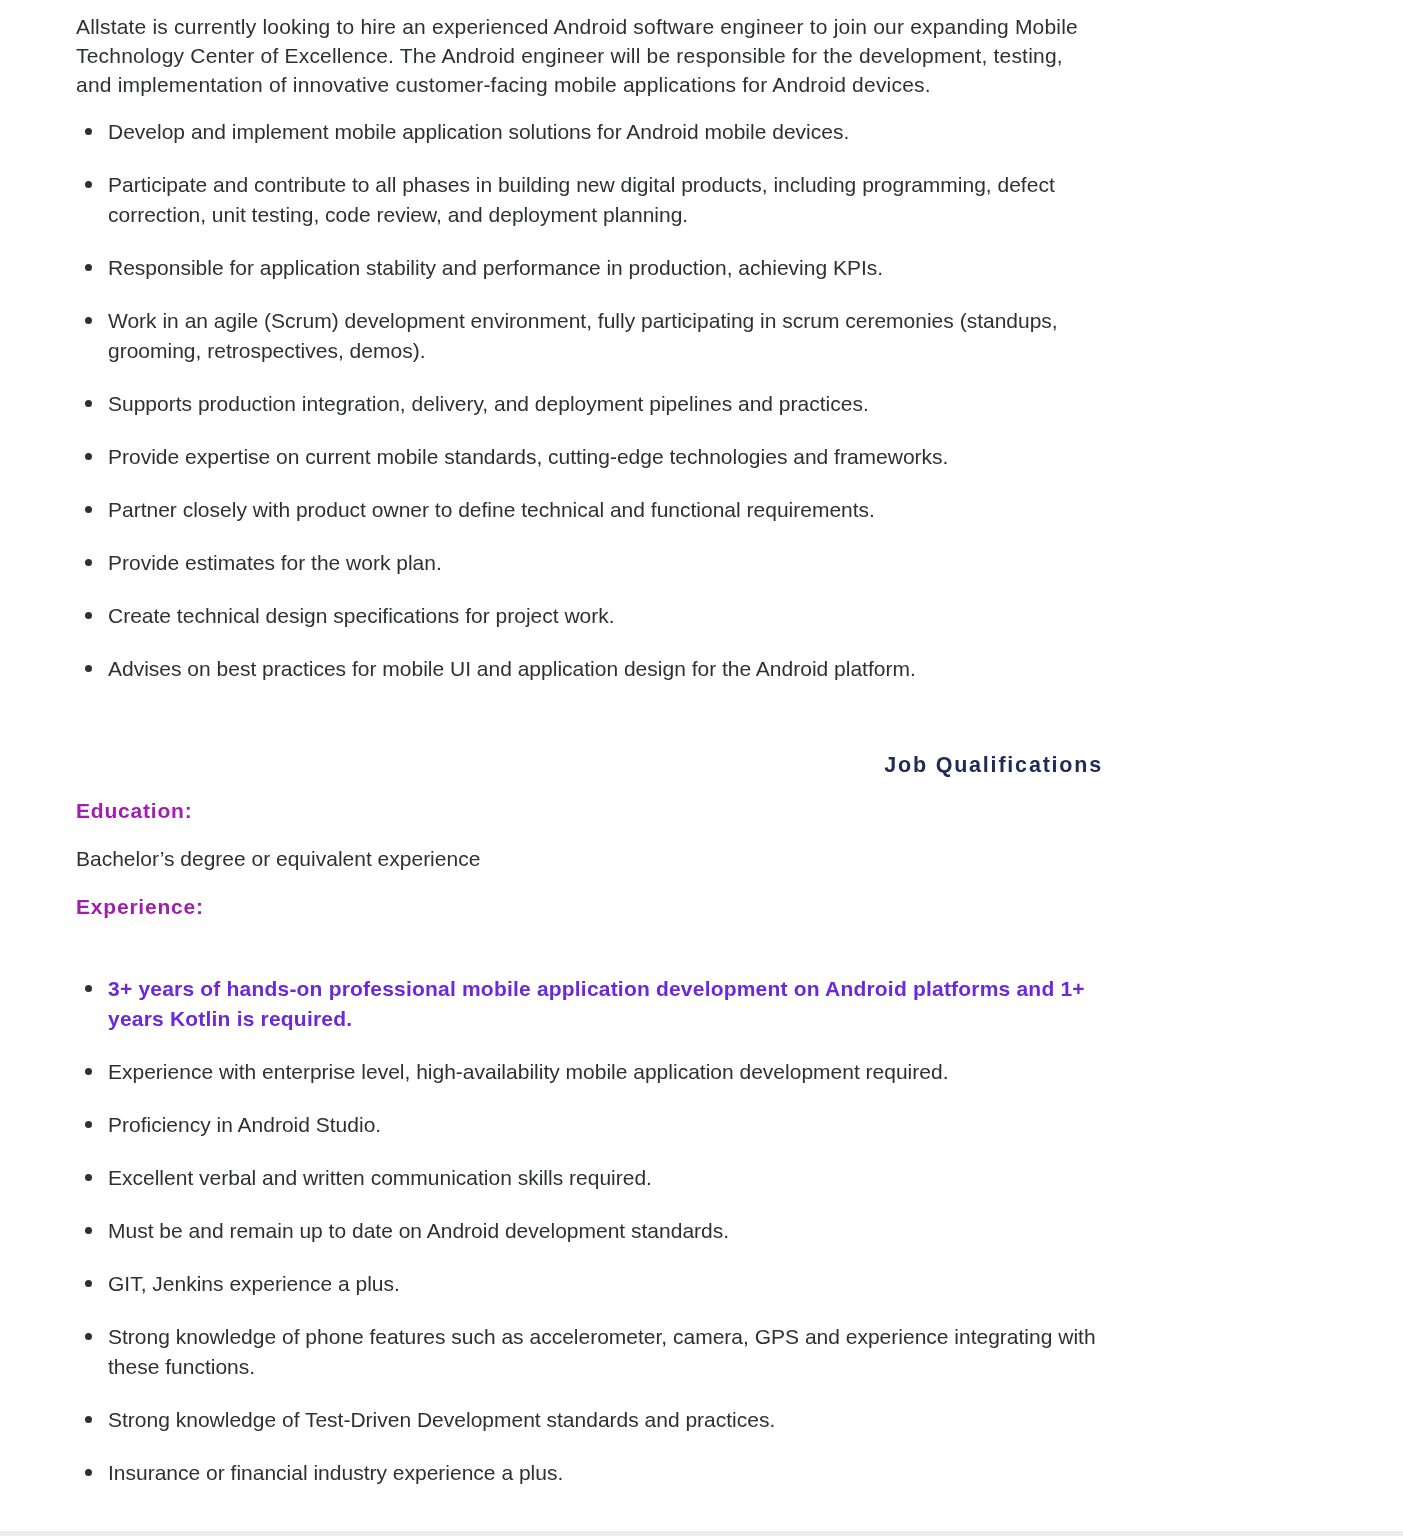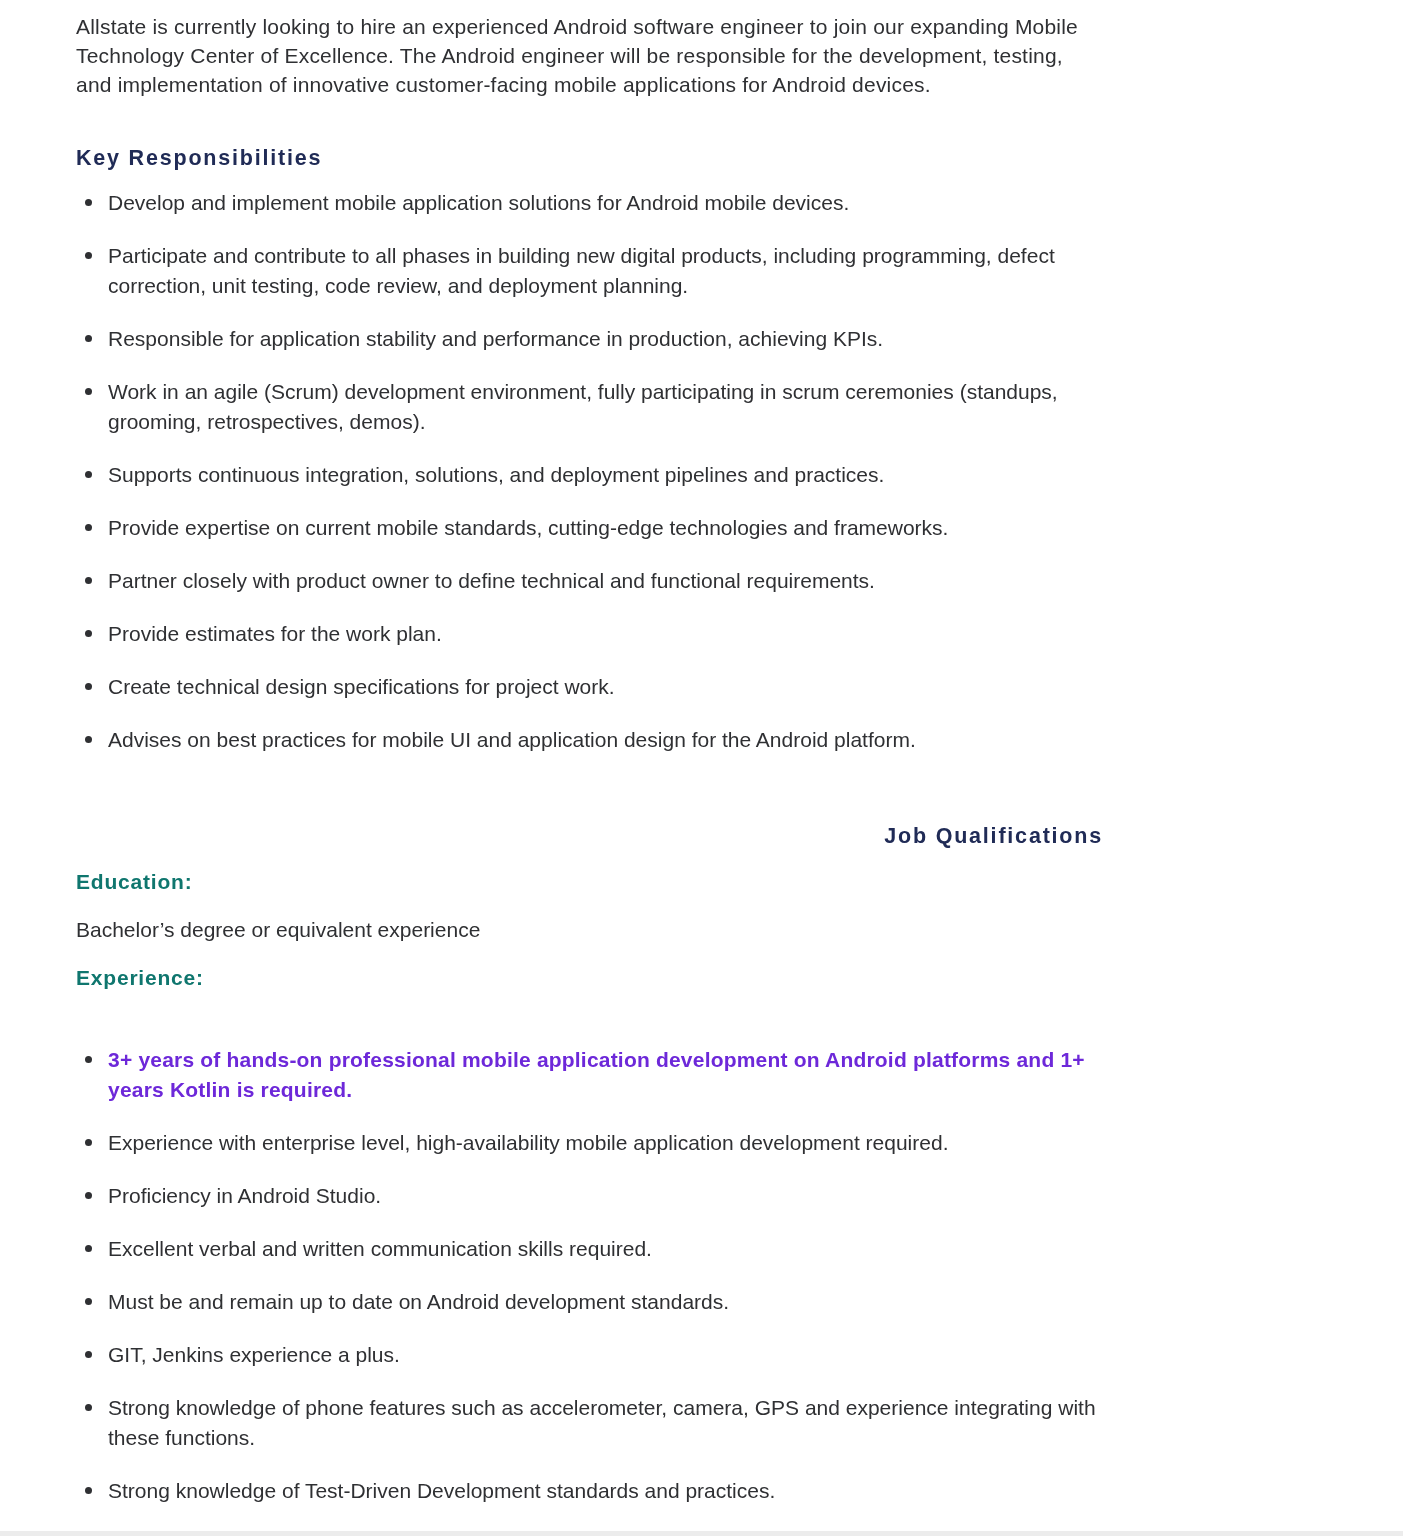--- a/index.html
+++ b/index.html
@@ -34,21 +34,21 @@
     margin: 47px 0 0 0;
     line-height: 24px;
   }
   h2.section-heading.jq {
     margin-top: 69px;
     text-align: right;
   }
   h3.sub-heading {
     font-size: 21px;
     font-weight: bold;
-    color: #0f766e;
+    color: #a21caf;
     letter-spacing: 0.8px;
     margin: 22px 0 0 0;
     line-height: 24px;
   }
   p.plain-text {
     margin: 21px 0 0 0;
   }
   ul.bullet-list {
     list-style: none;
     margin: 18px 0 0 0;
@@ -86,28 +86,27 @@
     background: #ececec;
   }
 </style>
 </head>
 <body>
 
 <div class="page">
 
   <p class="intro">Allstate is currently looking to hire an experienced Android software engineer to join our expanding Mobile Technology Center of Excellence.  The Android engineer will be responsible for the development, testing, and implementation of innovative customer-facing mobile applications for Android devices.</p>
 
-  <h2 class="section-heading">Key Responsibilities</h2>
 
   <ul class="bullet-list">
     <li><span class="dot"></span><span>Develop and implement mobile application solutions for Android mobile devices.</span></li>
     <li><span class="dot"></span><span>Participate and contribute to all phases in building new digital products, including programming, defect correction, unit testing, code review, and deployment planning.</span></li>
     <li><span class="dot"></span><span>Responsible for application stability and performance in production, achieving KPIs.</span></li>
     <li><span class="dot"></span><span>Work in an agile (Scrum) development environment, fully participating in scrum ceremonies (standups, grooming, retrospectives, demos).</span></li>
-    <li><span class="dot"></span><span>Supports continuous integration, solutions, and deployment pipelines and practices.</span></li>
+    <li><span class="dot"></span><span>Supports production integration, delivery, and deployment pipelines and practices.</span></li>
     <li><span class="dot"></span><span>Provide expertise on current mobile standards, cutting-edge technologies and frameworks.</span></li>
     <li><span class="dot"></span><span>Partner closely with product owner to define technical and functional requirements.</span></li>
     <li><span class="dot"></span><span>Provide estimates for the work plan.</span></li>
     <li><span class="dot"></span><span>Create technical design specifications for project work.</span></li>
     <li><span class="dot"></span><span>Advises on best practices for mobile UI and application design for the Android platform.</span></li>
   </ul>
 
   <h2 class="section-heading jq">Job Qualifications</h2>
 
   <h3 class="sub-heading">Education:</h3>

